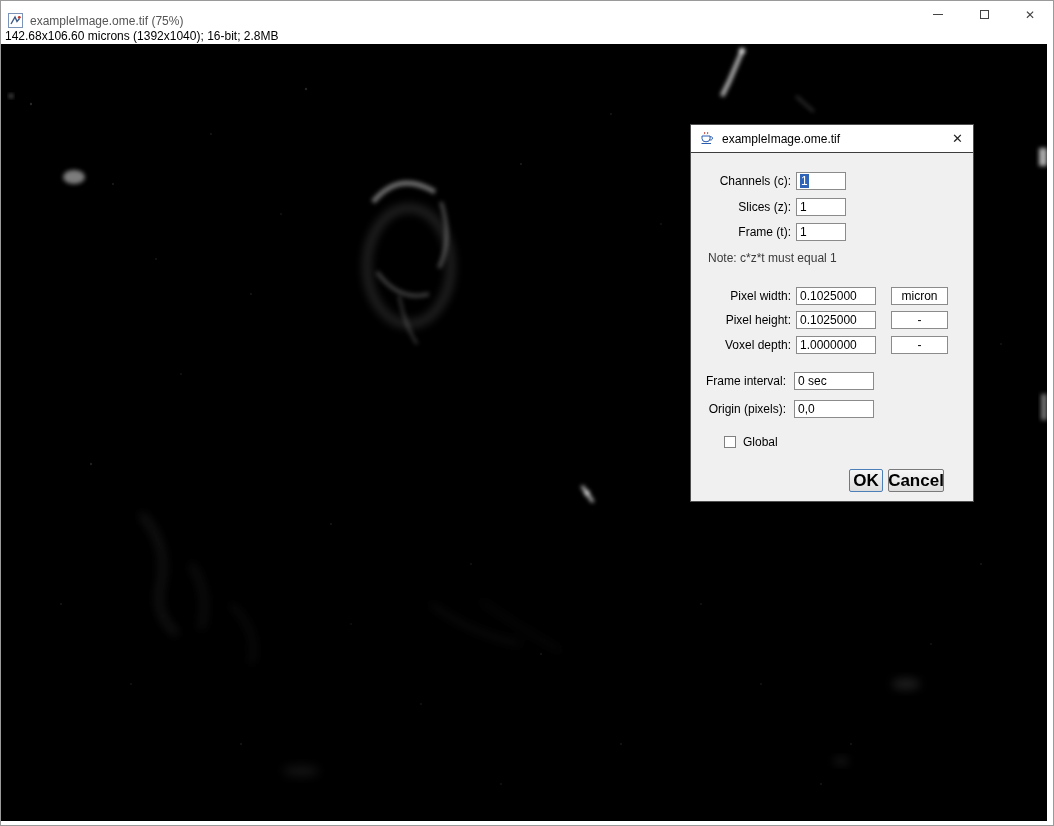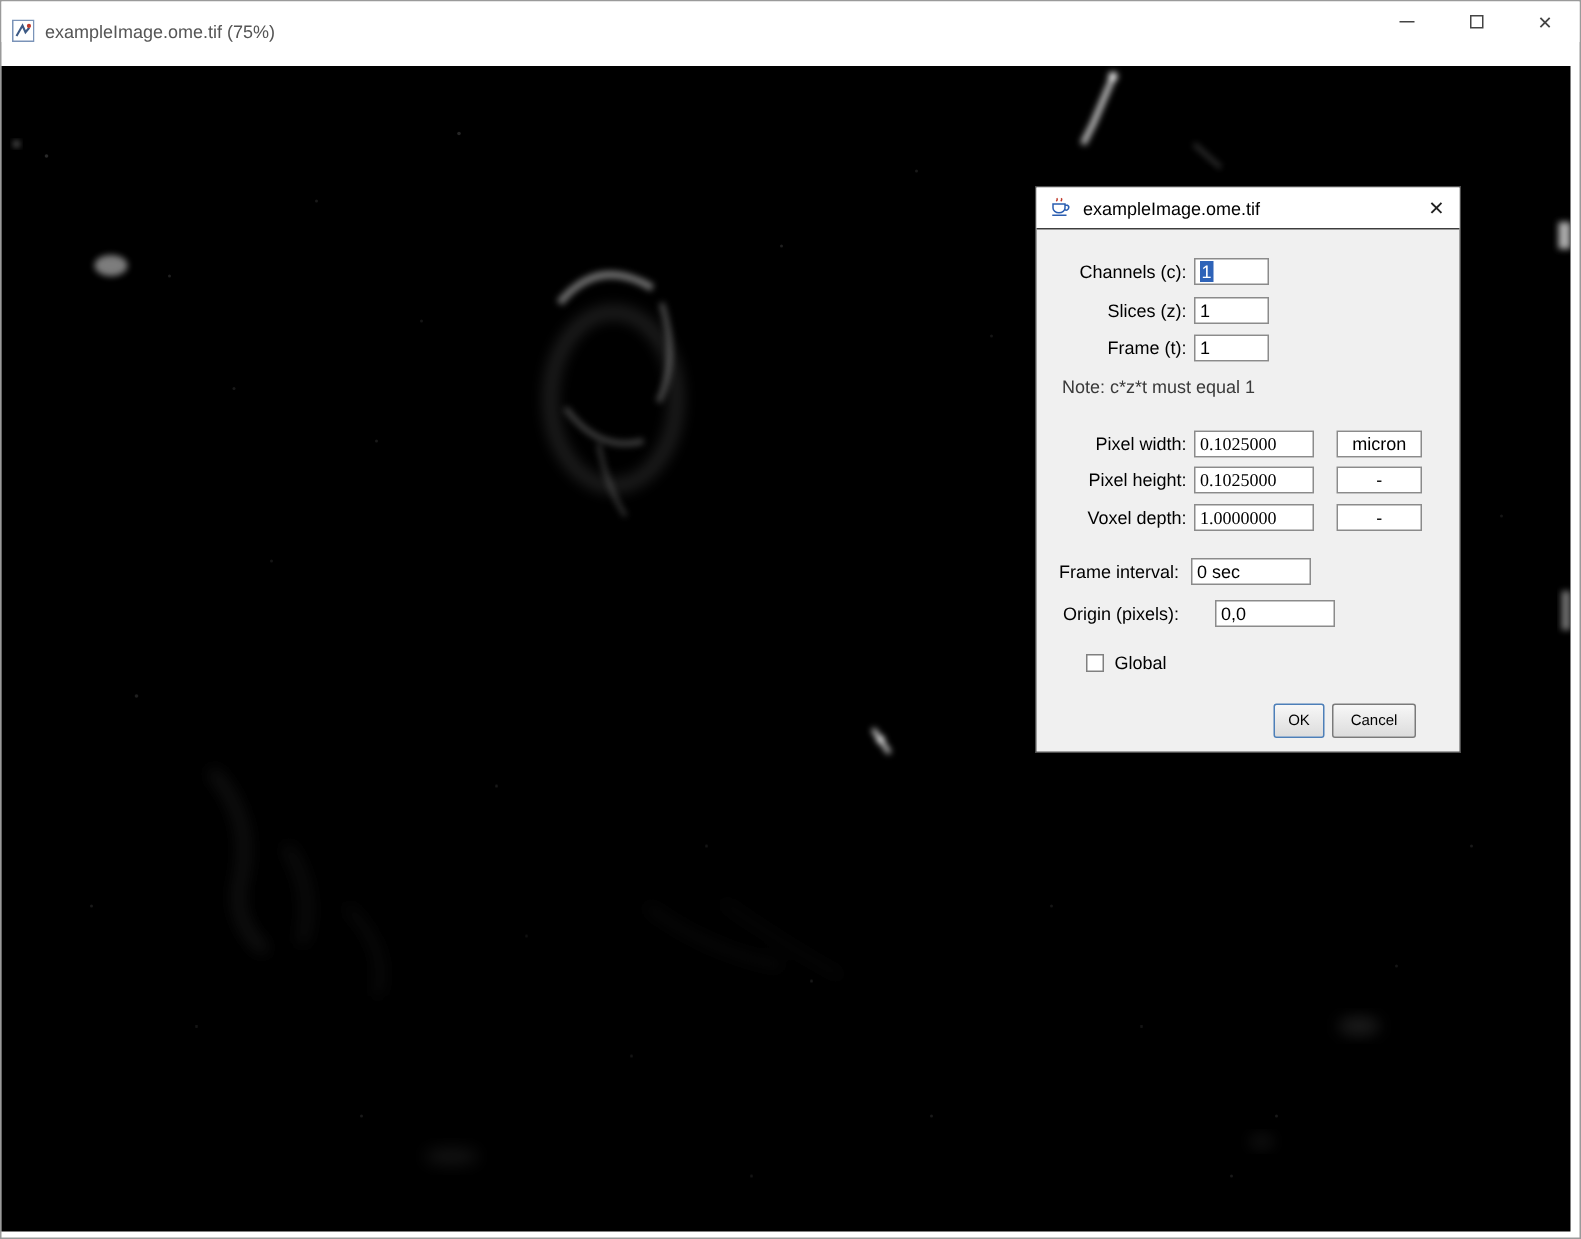--- a/index.html
+++ b/index.html
@@ -34,33 +34,33 @@
   .dlg-close { margin-left: auto; margin-right: 10px; font-size: 13px; color: #222; cursor: default; }
   .lbl { position: absolute; left: 0; width: 100px; text-align: right; line-height: 18px; }
   .lbl2 { width: 95px; }
   .tf {
     position: absolute; height: 18px; background: #fff; border: 1px solid #8b8b8b;
     font-family: "Liberation Sans", sans-serif; font-size: 12px; line-height: 16px;
     padding: 0 3px; color: #000; white-space: nowrap; overflow: hidden;
   }
   input.tf { outline: none; }
   .tf-sm { left: 105px; width: 50px; }
-  .tf-md { left: 105px; width: 80px; font-family: Liberation Serif, serif; }
+  .tf-md { left: 105px; width: 80px; }
   .tf-un { left: 200px; width: 57px; text-align: center; }
   .tf-fi { left: 103px; width: 80px; }
   .sel { background: #2e63b8; color: #fff; padding: 0 1px; }
   .note { position: absolute; left: 17px; top: 126px; color: #3a3a3a; }
   .cb { position: absolute; left: 33px; top: 311px; width: 12px; height: 12px; background: #fff; border: 1px solid #808080; }
   .cb-label { position: absolute; left: 52px; top: 310px; line-height: 15px; }
   .btn {
     position: absolute; top: 344px; height: 23px;
     background: linear-gradient(#f7f7f7, #dcdcdc);
     border: 1px solid #7a7a7a; border-radius: 2px;
-    font-family: "Liberation Sans", sans-serif; font-size: 10px;
-    display: flex; align-items: center; justify-content: center; cursor: default;
+    font-family: "Liberation Sans", sans-serif; font-size: 17px;
+    display: flex; align-items: center; justify-content: center; cursor: default; font-weight: bold;
   }
   .btn-ok { left: 158px; width: 34px; border-color: #4d7fb8; }
   .btn-cancel { left: 197px; width: 56px; }
 </style>
 </head>
 <body>
 
 <div id="screen">
 
   <div class="window">
@@ -80,20 +80,23 @@
         </div>
         <div class="win-btn">
           <span class="max-glyph"></span>
         </div>
         <div class="win-btn">
           <span class="close-glyph">✕</span>
         </div>
       </div>
     </div>
 
+    <div class="statusbar">
+      <span>142.68x106.60 microns (1392x1040); 16-bit; 2.8MB</span>
+    </div>
 
     <div class="canvas">
       <svg width="1046" height="777" viewBox="0 0 1046 777">
         <defs>
           <filter id="b1" x="-50%" y="-50%" width="200%" height="200%">
               <feGaussianBlur stdDeviation="2.2"></feGaussianBlur>
             </filter>
           <filter id="b2" x="-50%" y="-50%" width="200%" height="200%">
               <feGaussianBlur stdDeviation="5"></feGaussianBlur>
             </filter>
@@ -209,21 +212,21 @@
     <input class="tf tf-un" style="top: 186px;" value="-">
 
     <div class="lbl" style="top:211px">Voxel depth:</div>
     <input class="tf tf-md" style="top: 211px;" value="1.0000000">
     <input class="tf tf-un" style="top: 211px;" value="-">
 
     <div class="lbl lbl2" style="top:247px">Frame interval:</div>
     <input class="tf tf-fi" style="top: 247px;" value="0 sec">
 
     <div class="lbl lbl2" style="top:275px">Origin (pixels):</div>
-    <input class="tf tf-fi" style="top: 275px; margin-left: 16px;" value="0,0">
+    <input class="tf tf-fi" style="top: 275px;" value="0,0">
 
     <span class="cb"></span>
     <span class="cb-label">Global</span>
 
     <div class="btn btn-ok">OK</div>
     <div class="btn btn-cancel">Cancel</div>
   </div>
 
 </div>
 

